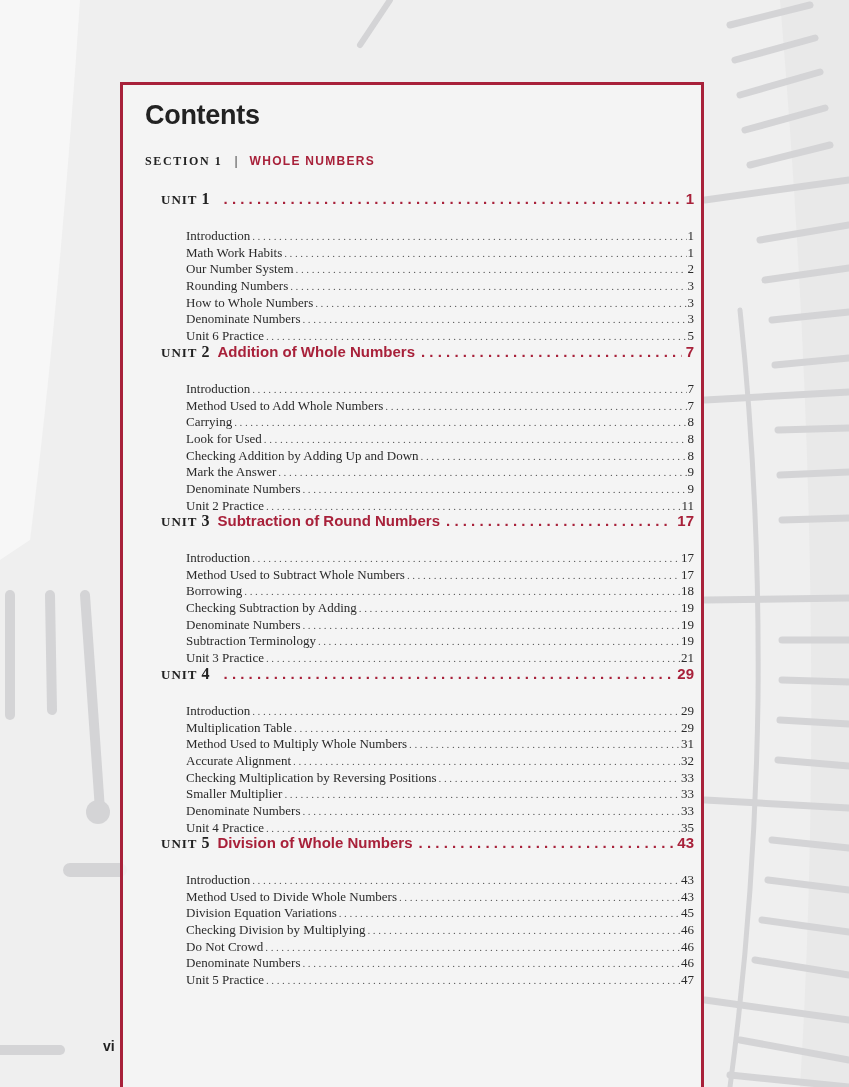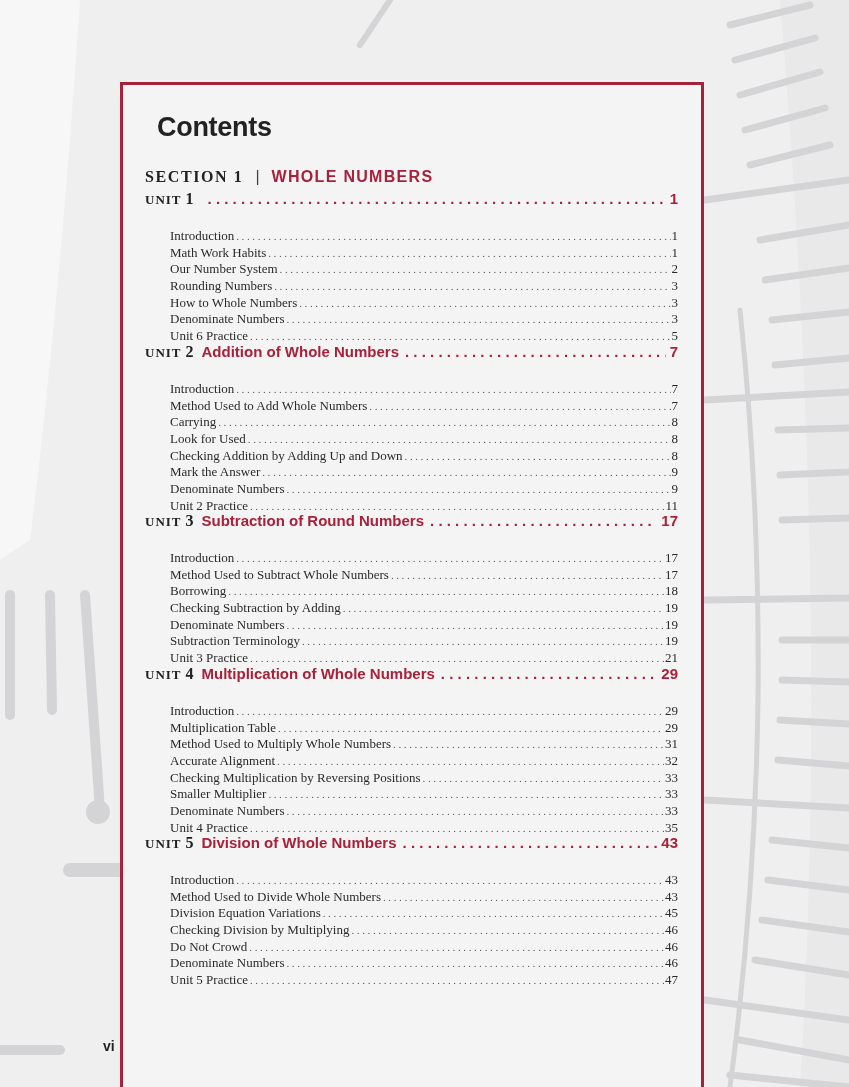--- a/index.html
+++ b/index.html
@@ -11,30 +11,30 @@
   .bg { position:absolute; inset:0; overflow:hidden; }
   .bg svg { position:absolute; left:0; top:0; }
   .frame {
     position:absolute; left:120px; top:82px; width:578px; height:1020px;
     border:3px solid #a8213a; border-bottom:none;
     background:rgba(245,245,245,0.82);
   }
   .title {
     position:absolute; left:145px; top:100px;
     font-family:"Liberation Sans", sans-serif; font-weight:bold;
-    font-size:27px; color:#222; letter-spacing:-0.3px; margin:12px;
+    font-size:27px; color:#222; letter-spacing:-0.3px; margin:0;
   }
   .section {
-    position:absolute; left:145px; top:168px; white-space:nowrap;
-    font-size:16px; color:#222;
+    position:absolute; left:145px; top:154px; white-space:nowrap;
+    font-size:12px; color:#222;
   }
   .section .sec-label { font-family:"Liberation Serif", serif; font-weight:bold; letter-spacing:1.6px; }
   .section .sep { margin:0 12px; font-family:"Liberation Sans", sans-serif; color:#444; font-weight:normal; }
   .section .sec-title { font-family:"Liberation Sans", sans-serif; font-weight:bold; color:#a8213a; letter-spacing:1.3px; }
-  .unit { position:absolute; left:145px; width:533px;text-align:center; }
+  .unit { position:absolute; left:161px; width:533px;text-align:center; }
   .unit-head {
     display:flex; align-items:baseline; height:20px; white-space:nowrap;
   }
   .unit-head .u-label { font-family:"Liberation Serif", serif; font-weight:bold; font-size:13px; letter-spacing:1px; color:#222; }
   .unit-head .u-num { font-family:"Liberation Serif", serif; font-weight:bold; font-size:16px; color:#222; margin-left:4px; margin-right:8px; }
   .unit-head .u-title { font-family:"Liberation Sans", sans-serif; font-weight:bold; font-size:15px; color:#a8213a; }
   .unit-head .u-dots { flex:1; overflow:hidden; font-family:"Liberation Sans", sans-serif; font-weight:bold; font-size:15px; color:#a8213a; letter-spacing:4.2px; padding-left:6px; }
   .unit-head .u-page { font-family:"Liberation Sans", sans-serif; font-weight:bold; font-size:15px; color:#a8213a; padding-left:4px; }
   .items { margin-top:18px; padding-left:25px; }
   .item { display:flex; align-items:baseline; height:16.7px; font-size:13px; color:#2a2a2a; white-space:nowrap; }
@@ -243,21 +243,20 @@
         <span class="i-dots">......................................................................................................................</span>
         <span class="i-page">21</span>
       </div>
   </div>
 </div>
 
 <div class="unit" style="top:665px;">
   <div class="unit-head">
     <span class="u-label">UNIT</span>
     <span class="u-num">4</span>
-    <span class="u-title">Multiplication of Whole Numbers</span>
     <span class="u-dots">..........................................................</span>
     <span class="u-page">29</span>
   </div>
   <div class="items">
     <div class="item">
         <span>Introduction</span>
         <span class="i-dots">......................................................................................................................</span>
         <span class="i-page">29</span>
       </div>
     <div class="item">

